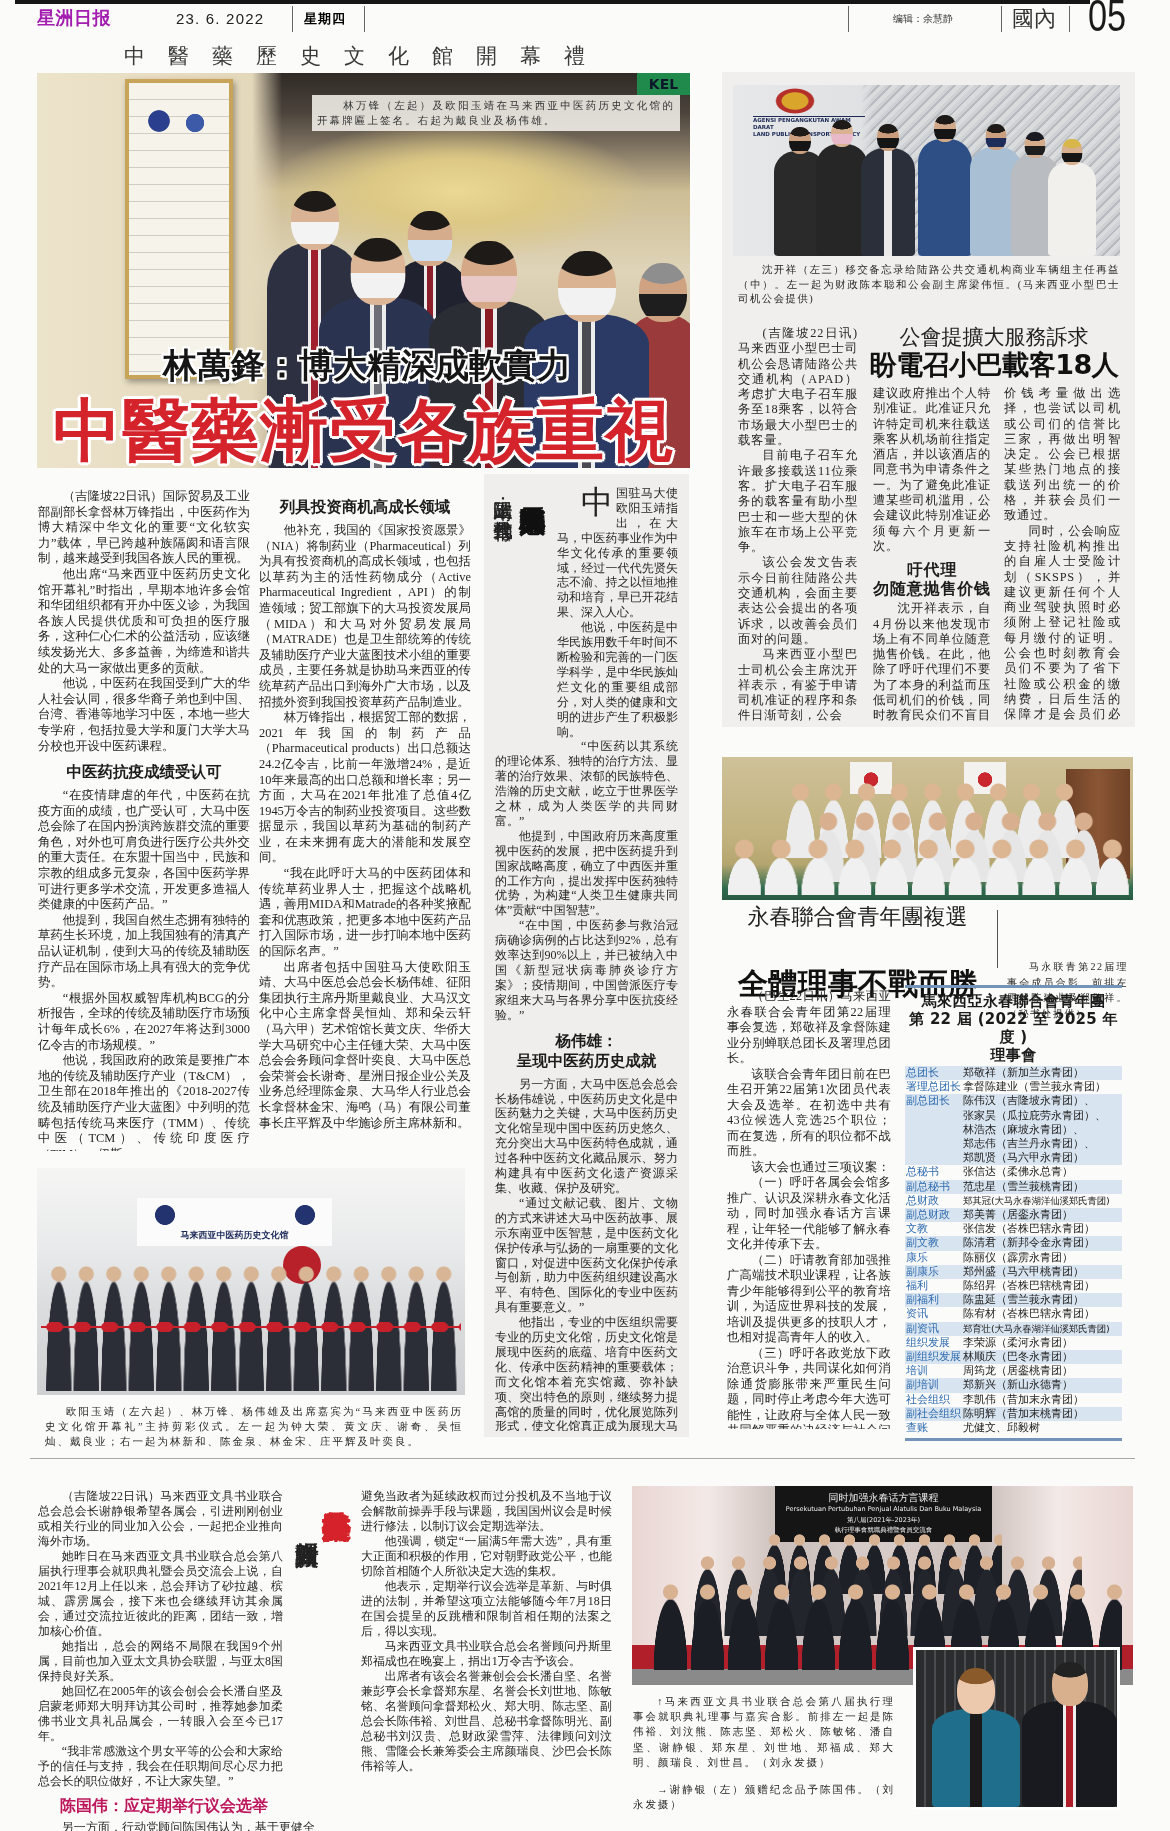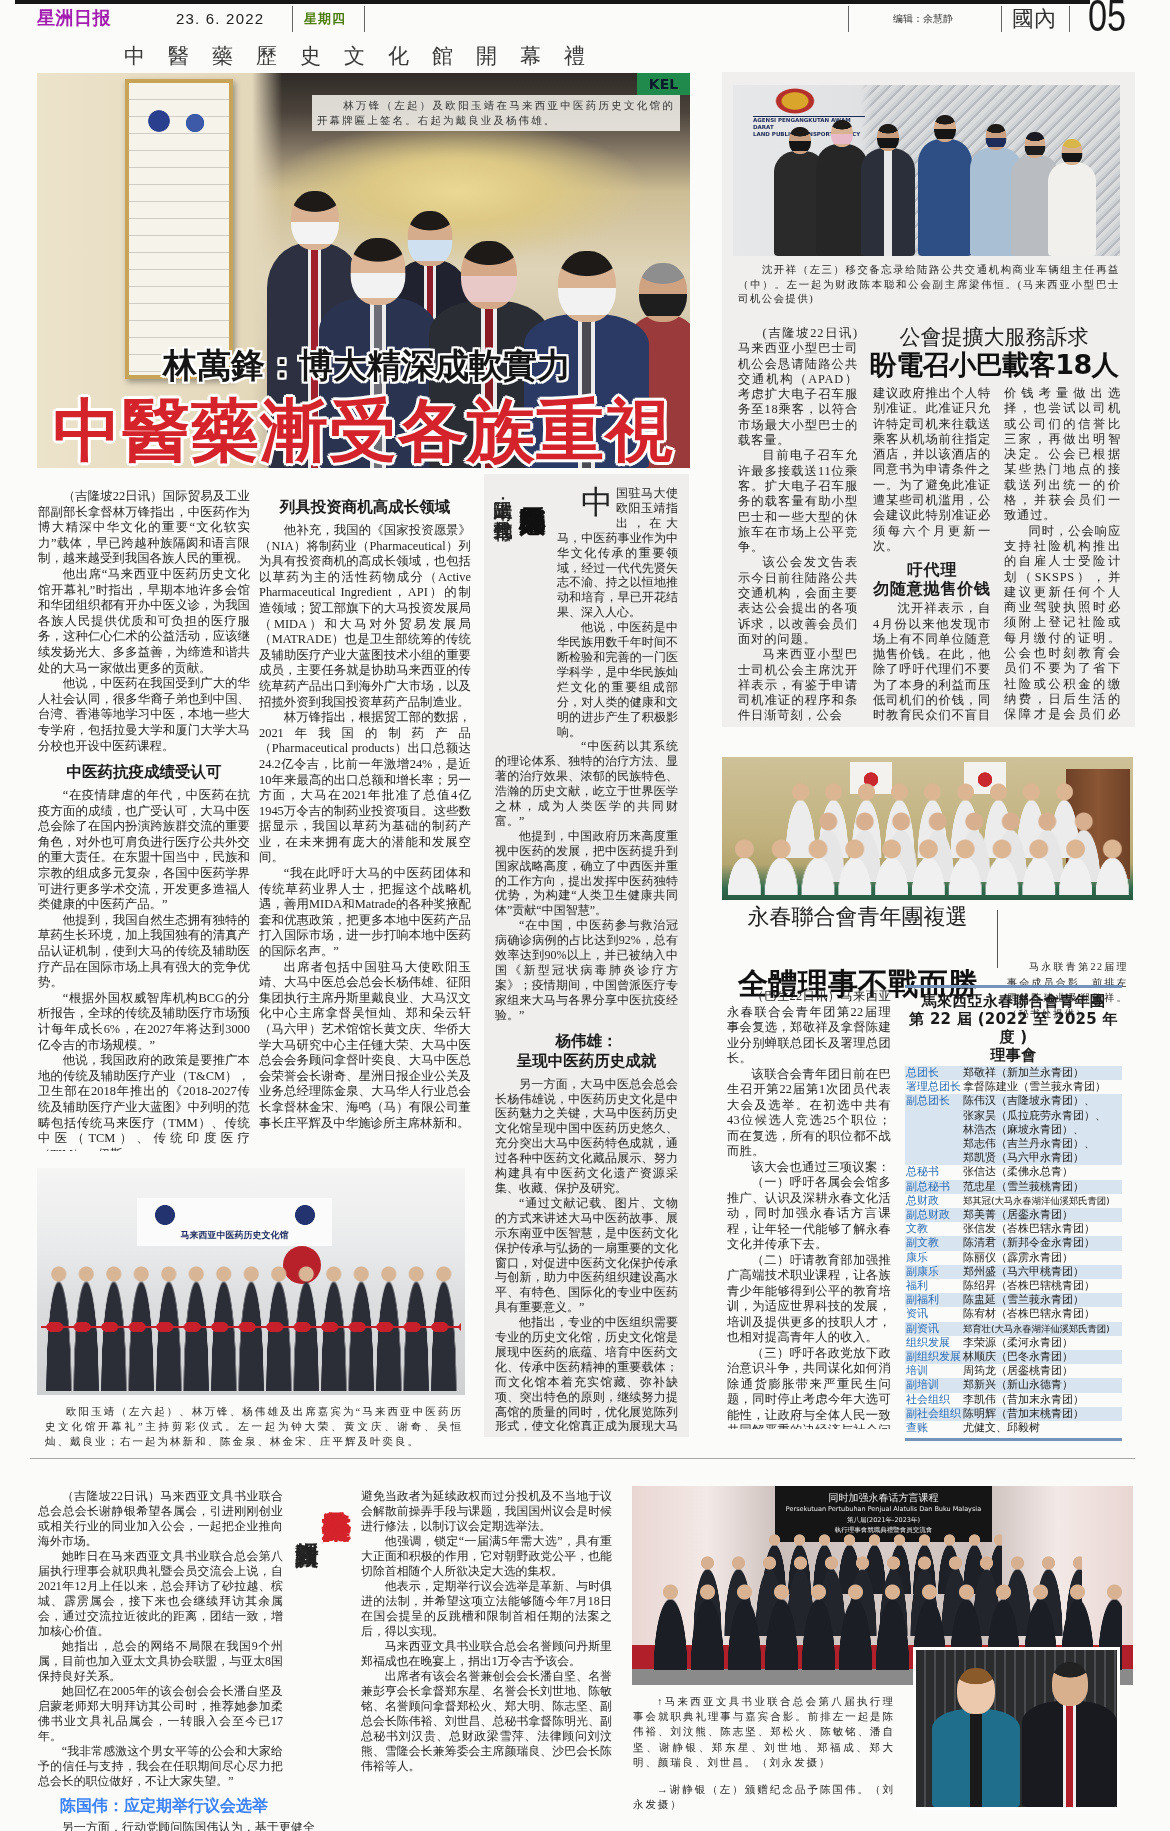--- a/index.html
+++ b/index.html
@@ -6,21 +6,21 @@
 html,body{width:1170px;height:1831px;background:#fbfbf9;overflow:hidden}
 body{font-family:"Liberation Serif","DejaVu Serif",serif;color:#262626}
 .page{position:relative;width:1170px;height:1831px;background:#fbfbf9;overflow:hidden}
 .abs{position:absolute}
 
 
 .top-rule{left:15px;top:0;width:1075px;height:4px;background:#161616}
 .masthead{left:37px;top:6px;font:bold 18px "DejaVu Serif",serif;color:#a21caf;letter-spacing:.5px;line-height:24px}
 .hdr-date{left:176px;top:9px;font:15px "Liberation Sans",sans-serif;letter-spacing:1.2px;color:#222;line-height:20px}
 .vsep{top:6px;width:1px;height:26px;background:#666}
-.hdr-day{left:304px;top:10px;font:bold 13px "DejaVu Sans",sans-serif;color:#4d7c0f;line-height:18px;letter-spacing:1px}
+.hdr-day{left:304px;top:10px;font:bold 13px "DejaVu Sans",sans-serif;color:#000000;line-height:18px;letter-spacing:1px}
 .hdr-editor{left:893px;top:12px;font:10px "DejaVu Sans",sans-serif;color:#333;line-height:14px}
 .hdr-section{left:1012px;top:5px;font:22px "DejaVu Sans",sans-serif;color:#333;line-height:28px}
 .hdr-page{left:1088px;top:-7px;font:44px "Liberation Sans",sans-serif;color:#1a1a1a;line-height:46px;transform:scaleX(.78);transform-origin:left top}
 .sec-title{left:124px;top:42px;font:21px "DejaVu Sans",sans-serif;letter-spacing:23px;color:#3a3a3a;line-height:28px;white-space:nowrap}
 
 
 .col{position:absolute;overflow:hidden;text-align:justify;text-justify:inter-character}
 .col p{text-indent:2em}
 .col p.cont{text-indent:0}
 .b-main{font-size:12.4px;line-height:15.6px}
@@ -111,21 +111,21 @@
 .mem{white-space:nowrap;color:#222}
 .mem.narrow{font-size:9.5px;letter-spacing:-.2px}
 .c-rule.bottom{margin-top:3px}
 
 
 .bt-rule{left:30px;top:1458px;width:1105px;height:1px;background:#a8a8a8}
 .spacer-r{float:right;width:32px;height:290px}
 .spacer-l{float:left;width:27px;height:285px}
 .bt-vsub{left:294px;top:1524px;writing-mode:vertical-rl;text-orientation:upright;font:24px "DejaVu Sans",sans-serif;line-height:26px;color:#222}
 .bt-vhead{left:321px;top:1489px;writing-mode:vertical-rl;text-orientation:upright;font:bold 29px "DejaVu Sans",sans-serif;line-height:32px;color:#d5232b}
-.bt-subhead{font:bold 16px "DejaVu Sans",sans-serif;line-height:20px;text-indent:0!important;padding-left:22px;margin:7px 0 4px;color:#3b82f6}
+.bt-subhead{font:bold 16px "DejaVu Sans",sans-serif;line-height:20px;text-indent:0!important;padding-left:22px;margin:7px 0 4px;color:#be185d}
 .bt-photo{left:632px;top:1486px;width:501px;height:199px;background:
   linear-gradient(180deg,rgba(0,0,0,0) 0 80%,#b01f2a 80% 92%,#8a8a8a 92%),
   linear-gradient(90deg,#e9d6d3 0,#f3e9e6 15%,#cbbfbb 30%,#d7ccc8 50%,#cbbfbb 70%,#f3e9e6 85%,#e9d6d3 100%)}
 .bt-banner{left:143px;top:0;width:217px;height:56px;background:#151515;color:#f0f0f0;text-align:center;font:6.5px "DejaVu Sans",sans-serif;line-height:10.5px;padding-top:5px}
 .bt-banner .big{font-size:10px;line-height:13px}
 .bt-inset{left:913px;top:1647px;width:207px;height:163px;border:3px solid #fff;background:repeating-linear-gradient(90deg,#2b2c2e 0 8px,#4b4c4f 8px 10px),#333}
 .bt-cap{width:262px;left:633px;font-size:10.5px;letter-spacing:1.9px;line-height:15.2px;text-indent:2.3em;text-align:justify}
 </style>
 </head>
 <body>

